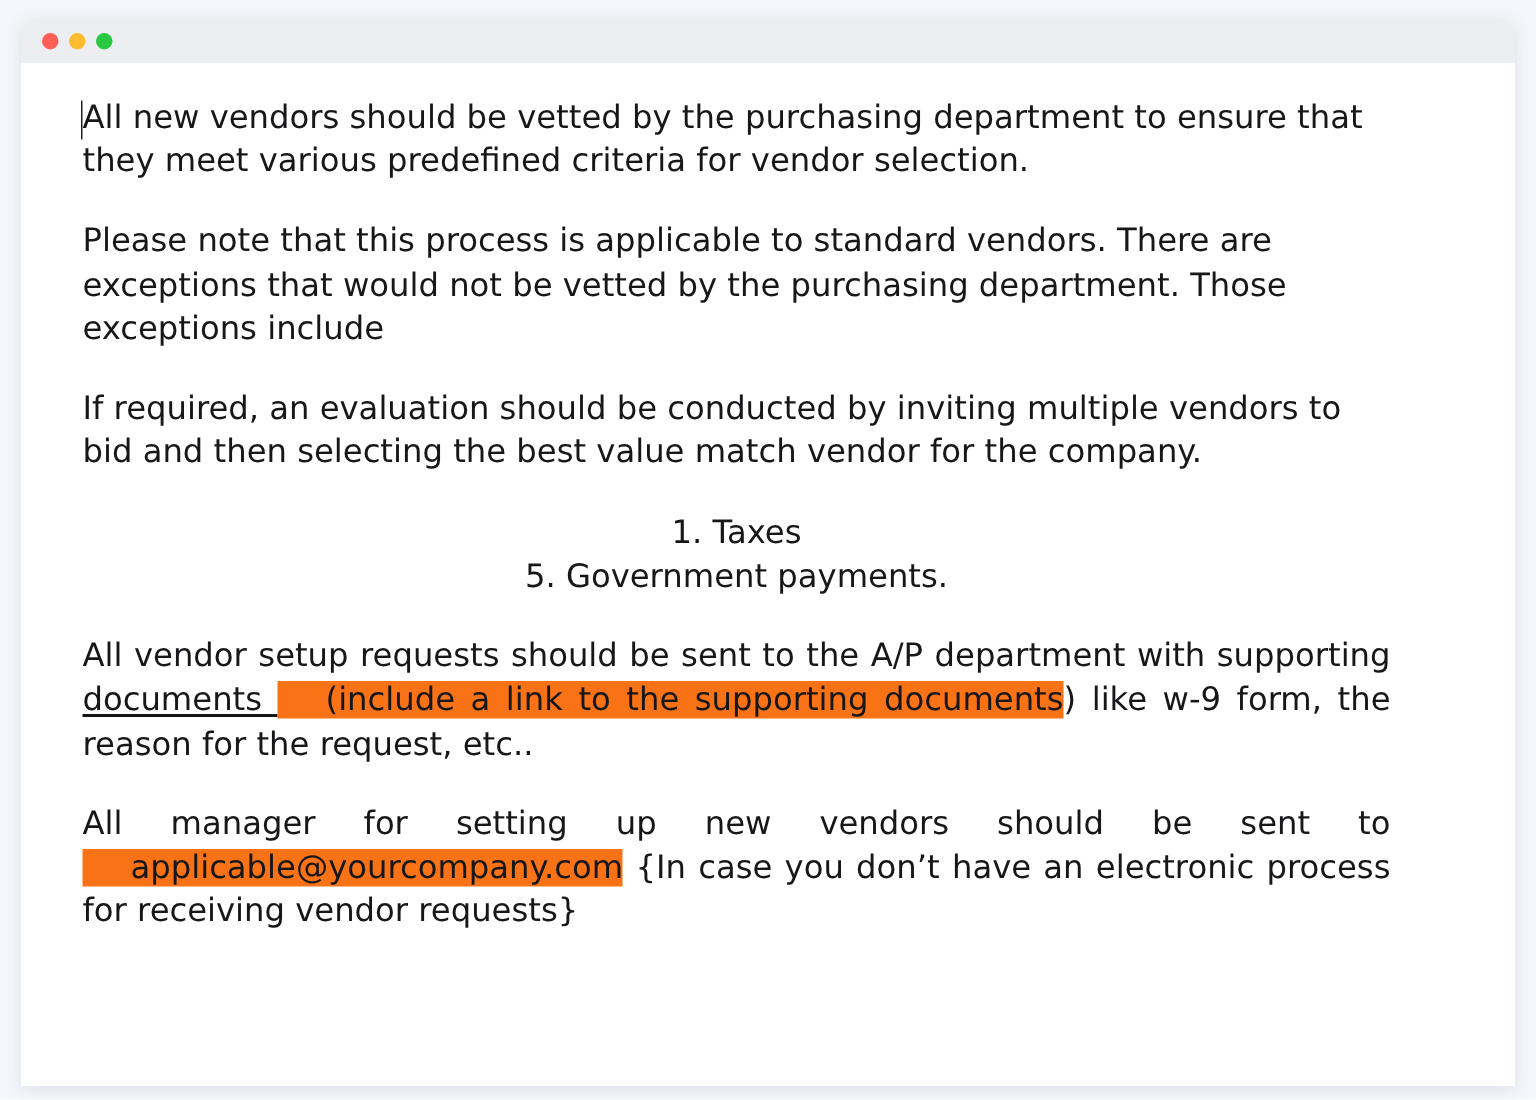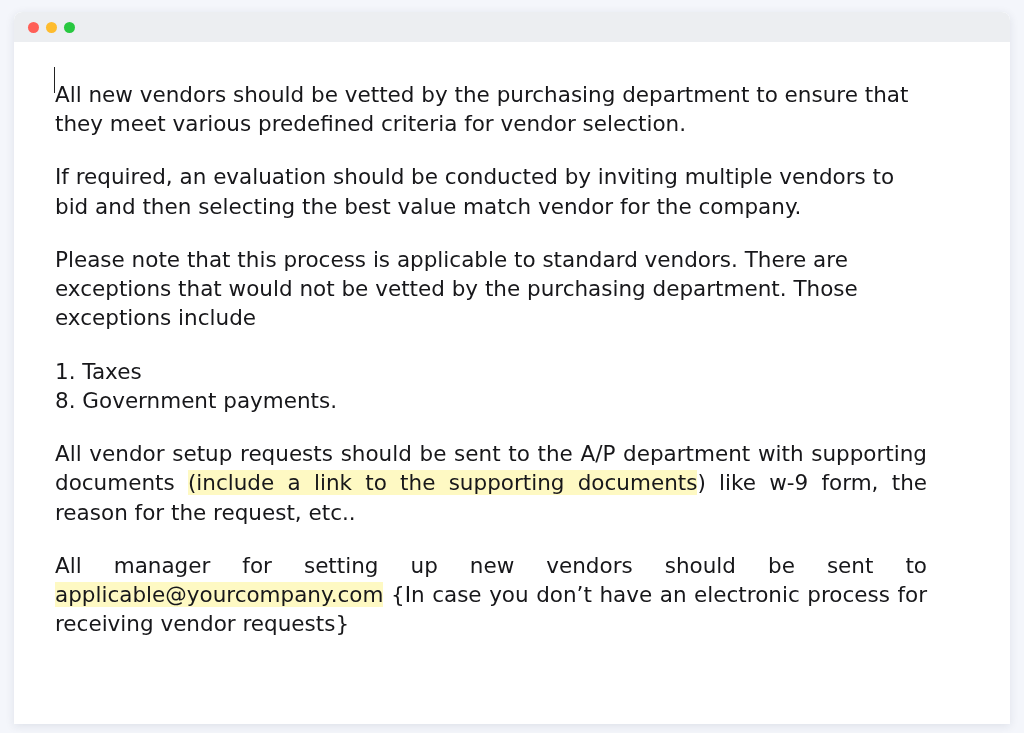--- a/index.html
+++ b/index.html
@@ -68,40 +68,43 @@
   .caret {
     position: absolute;
     left: 40px;
     top: 25px;
     width: 1px;
     height: 26px;
     background: #222;
   }
 
   p.para {
-    margin: 16px 0 24px 0;
+    margin: 0 0 24px 0;
   }
   p.para.tight {
     margin: 0;
   }
   .list {
     margin: 0 0 24px 0;
   }
   .list-item {
     margin: 0;
     line-height: 1.36;
+    text-align: center;
   }
   .justify-both {
     text-align: justify;
   }
 
   .hl {
-    background: #fef9c3;
+    background: #f97316;
+    padding-left: 32px;
   }
   .ul {
+    text-decoration: underline;
     text-underline-offset: 3px;
   }
   .italic {
     font-style: italic;
   }
 
   .bottom-edge {
     position: absolute;
     left: 0;
     bottom: 0;
@@ -122,27 +125,27 @@
   </div>
 
   <div class="doc-area">
 
     <div class="caret"></div>
 
     <div class="doc-body">
 
       <p class="para">All new vendors should be vetted by the purchasing department to ensure that they meet various predefined criteria for vendor selection.</p>
 
+      <p class="para">Please note that this process is applicable to standard vendors. There are exceptions that would not be vetted by the purchasing department. Those exceptions include</p>
+
       <p class="para">If required, an evaluation should be conducted by inviting multiple vendors to bid and then selecting the best value match vendor for the company.</p>
-
-      <p class="para">Please note that this process is applicable to standard vendors. There are exceptions that would not be vetted by the purchasing department. Those exceptions include</p>
 
       <div class="list">
         <p class="list-item">1. Taxes</p>
-        <p class="list-item">8. Government payments.</p>
+        <p class="list-item">5. Government payments.</p>
       </div>
 
       <p class="para justify-both"><span>All vendor setup requests should be sent to the A/P department with supporting </span><span class="ul">documents </span><span class="hl">(include a link to the supporting documents</span><span>) like w-9 form, the reason for the request, etc..</span></p>
 
 
       <p class="para tight justify-both"><span>All manager for setting up new vendors should be sent to </span><span class="hl">applicable@yourcompany.com</span><span> {In case you don’t have an electronic process for receiving vendor requests}</span></p>
 
     </div>
 
     <div class="bottom-edge"></div>

